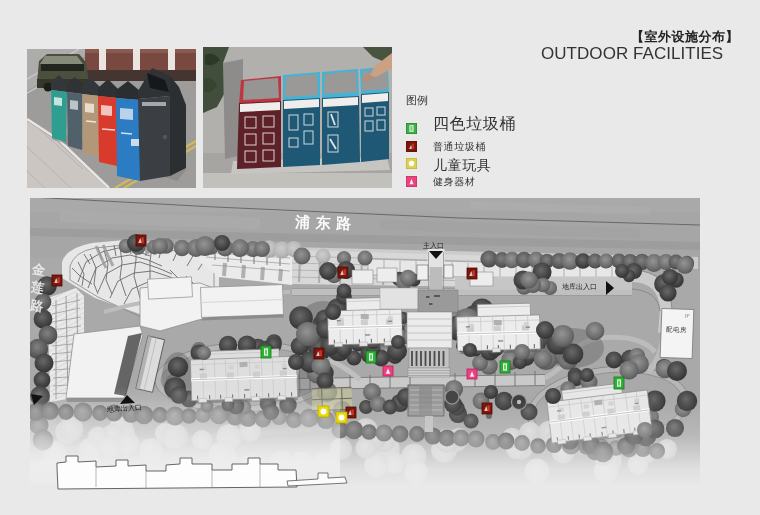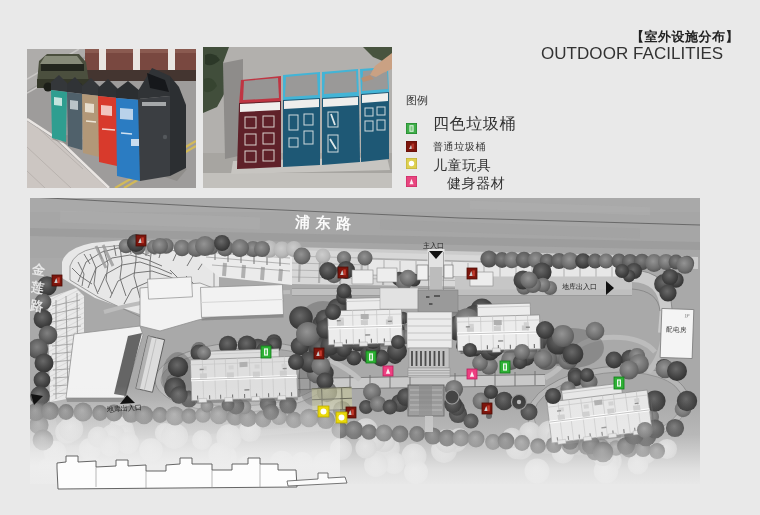--- a/index.html
+++ b/index.html
@@ -165,21 +165,21 @@
       <circle cx="5.5" cy="5.5" r="2.7" fill="#fff"></circle>
     </svg>
 
 <div class="abs" style="left:433px;top:157px;font-size:14px;color:#333;letter-spacing:0.6px">儿童玩具</div>
 
 <svg class="abs" style="left:406px;top:176px" width="11" height="11">
       <rect width="11" height="11" fill="#e8457e" stroke="#c22663" stroke-width="1"></rect>
       <path d="M5.5 2.8 L7.5 8.2 L3.5 8.2 Z" fill="#fff" opacity=".9"></path>
     </svg>
 
-<div class="abs" style="left:447px;top:175px;font-size:14px;color:#333;letter-spacing:0.6px">健身器材</div>
+<div class="abs" style="left:433px;top:175px;font-size:10px;color:#333;letter-spacing:0.6px">健身器材</div>
 
 <svg class="abs" style="left:30px;top:198px" width="670" height="317" viewBox="30 198 670 317">
 <defs>
 <radialGradient id="tg" cx="45%" cy="40%" r="65%">
 <stop offset="0%" stop-color="#818181"></stop>
           <stop offset="60%" stop-color="#5e5e5e"></stop>
           <stop offset="100%" stop-color="#454545"></stop>
 </radialGradient>
 <radialGradient id="tgd" cx="45%" cy="40%" r="65%">
 <stop offset="0%" stop-color="#696969"></stop>

